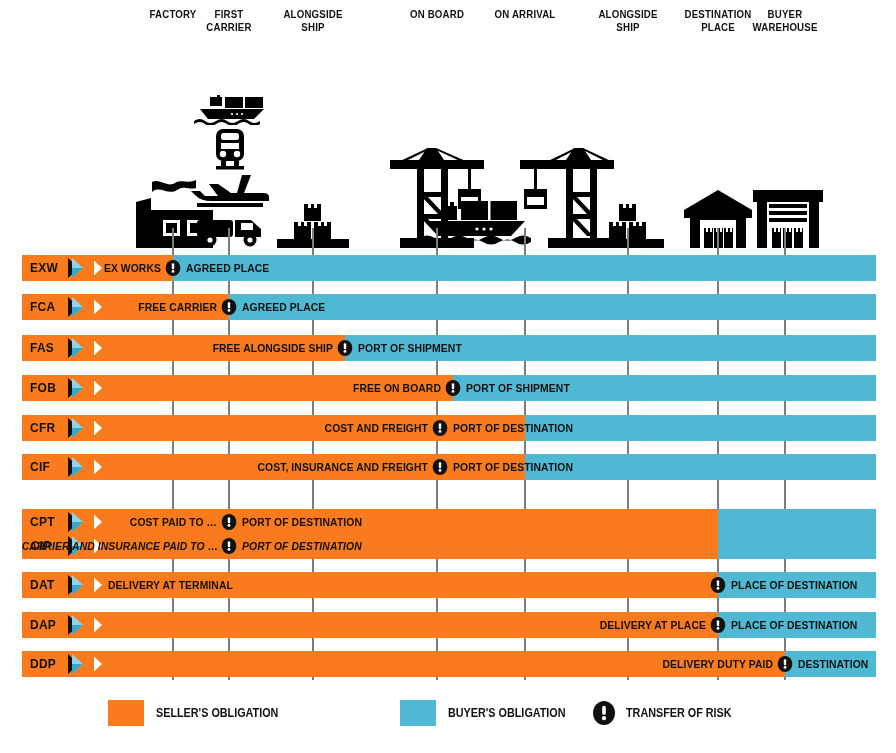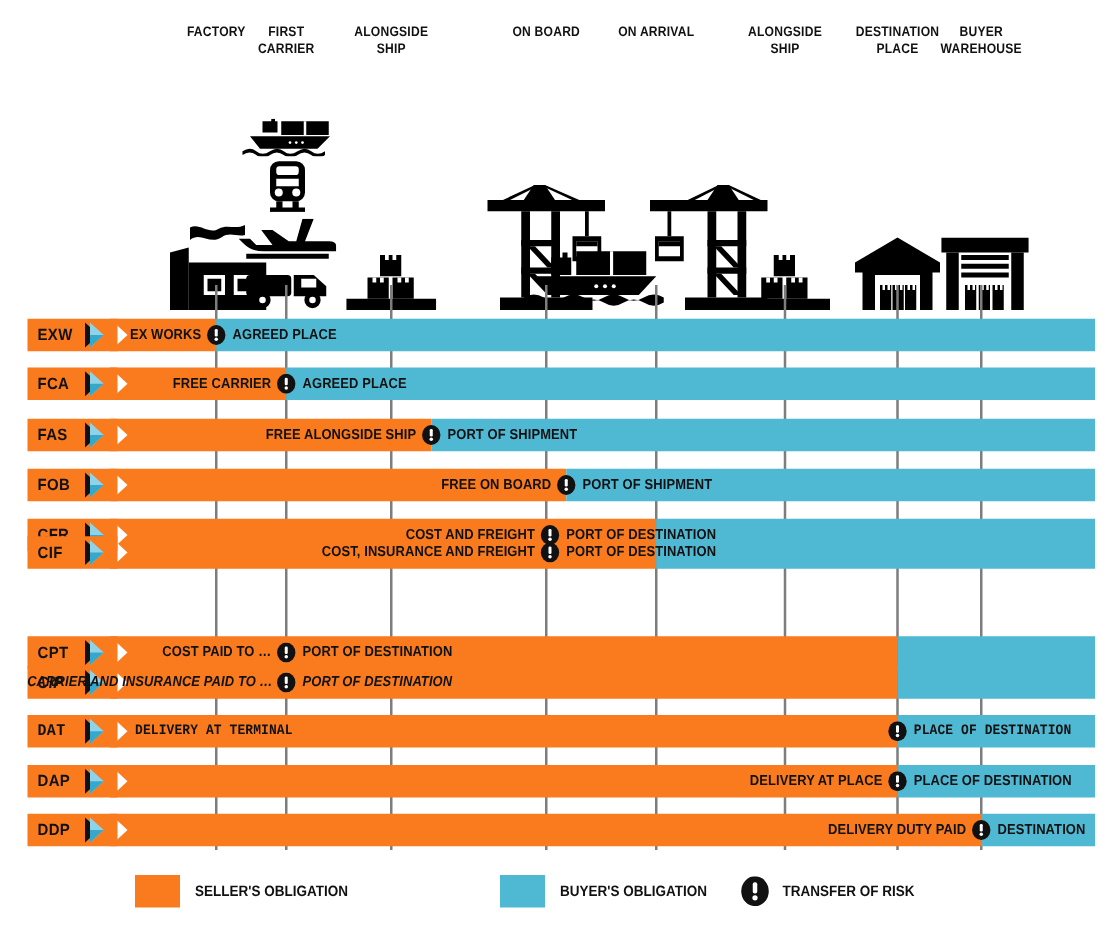--- a/index.html
+++ b/index.html
@@ -1,20 +1,20 @@
 <!DOCTYPE html>
 <html><head>
 <meta charset="utf-8">
 <style>
   html,body{margin:0;padding:0;background:#ffffff;}
   body{width:896px;height:753px;position:relative;overflow:hidden;
        font-family:"Liberation Sans",sans-serif;color:#111;}
 
   
-  #headers{position:absolute;left:0;top:12px;width:896px;height:48px;}
+  #headers{position:absolute;left:0;top:0;width:896px;height:48px;}
   .col-head{position:absolute;top:8px;text-align:center;
             font-size:11px;font-weight:bold;letter-spacing:.2px;
             line-height:13px;color:#111;transform:scaleX(.88);}
 
   
   #icons{position:absolute;left:0;top:48px;width:896px;height:200px;}
   .icon-cell{position:absolute;bottom:0;display:flex;flex-direction:column;
              align-items:center;justify-content:flex-end;}
   .icon-cell svg{display:block;}
 
@@ -394,21 +394,21 @@
           <polygon points="0,0 0,26 14,13" fill="#ffffff"></polygon>
         </svg></div>
       <div class="seg-label right" style="left: 0px; width: 428px; text-align: right;">COST AND FREIGHT</div>
       <div class="seg-label left" style="left: 453px;">PORT OF DESTINATION</div>
       <div class="risk" style="left: 432px;"><svg width="16" height="16" viewBox="0 0 24 24">
           <ellipse cx="12" cy="12" rx="11" ry="12" fill="#111"></ellipse>
           <rect x="10.2" y="4.8" width="3.6" height="9" rx="1.6" fill="#fff"></rect>
           <circle cx="12" cy="17.2" r="2.1" fill="#fff"></circle>
         </svg></div>
     </div>
-    <div class="row" style="top: 429px;">
+    <div class="row" style="top: 454px;">
       <div class="badge">
         <span class="badge-code">CIF</span>
         <svg class="badge-chev" viewBox="0 0 26 22">
           <polygon points="2,1 2,21 13,11" fill="#111"></polygon>
           <polygon points="6,1 6,21 17,11" fill="#8FD3E8"></polygon>
           <polygon points="6,11 6,21 17,11" fill="#35A8CC"></polygon>
         </svg>
       </div>
       <div class="bar" style="width: 788px;">
         <div class="bar-seller" style="left: 0px; width: 437px; background: rgb(249, 123, 30);"></div>
@@ -466,21 +466,21 @@
           <polygon points="0,0 0,26 14,13" fill="#ffffff"></polygon>
         </svg></div>
       <div class="seg-label right" style="left: 0px; width: 217px; text-align: right;">CARRIER AND INSURANCE PAID TO …</div>
       <div class="seg-label left" style="left: 242px;">PORT OF DESTINATION</div>
       <div class="risk" style="left: 221px;"><svg width="16" height="16" viewBox="0 0 24 24">
           <ellipse cx="12" cy="12" rx="11" ry="12" fill="#111"></ellipse>
           <rect x="10.2" y="4.8" width="3.6" height="9" rx="1.6" fill="#fff"></rect>
           <circle cx="12" cy="17.2" r="2.1" fill="#fff"></circle>
         </svg></div>
     </div>
-    <div class="row" style="top: 572px; font-family: Liberation Mono, monospace;">
+    <div class="row" style="top: 572px;">
       <div class="badge">
         <span class="badge-code">DAT</span>
         <svg class="badge-chev" viewBox="0 0 26 22">
           <polygon points="2,1 2,21 13,11" fill="#111"></polygon>
           <polygon points="6,1 6,21 17,11" fill="#8FD3E8"></polygon>
           <polygon points="6,11 6,21 17,11" fill="#35A8CC"></polygon>
         </svg>
       </div>
       <div class="bar" style="width: 788px;">
         <div class="bar-seller" style="left: 0px; width: 630px; background: rgb(249, 123, 30);"></div>

